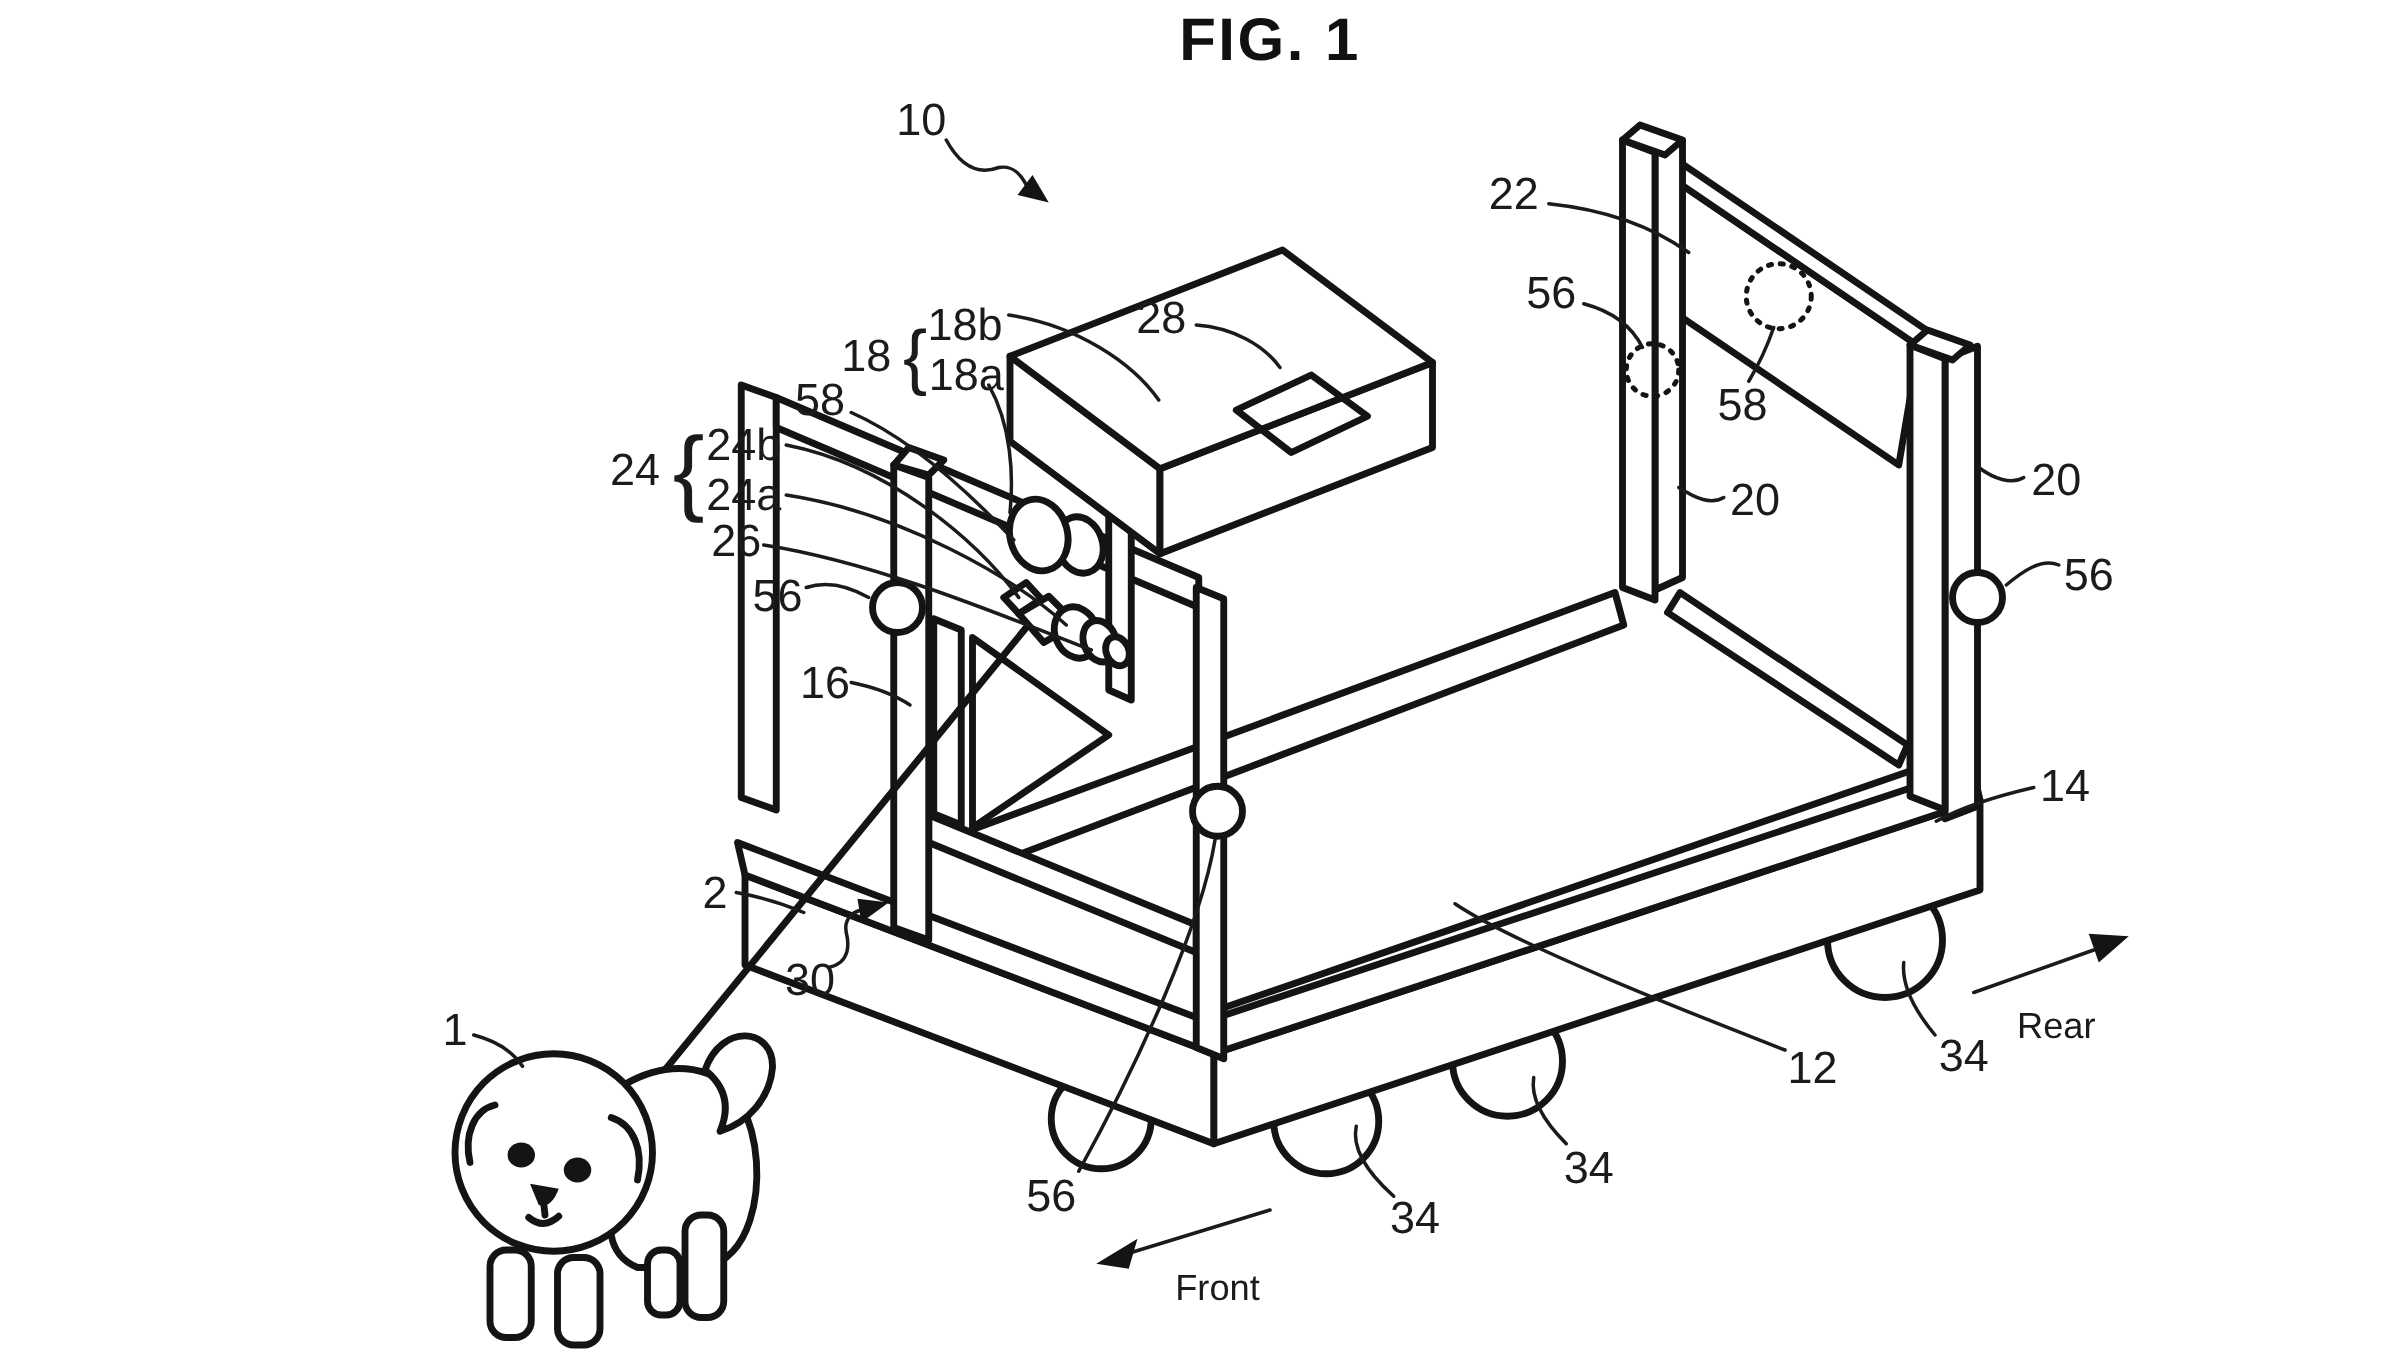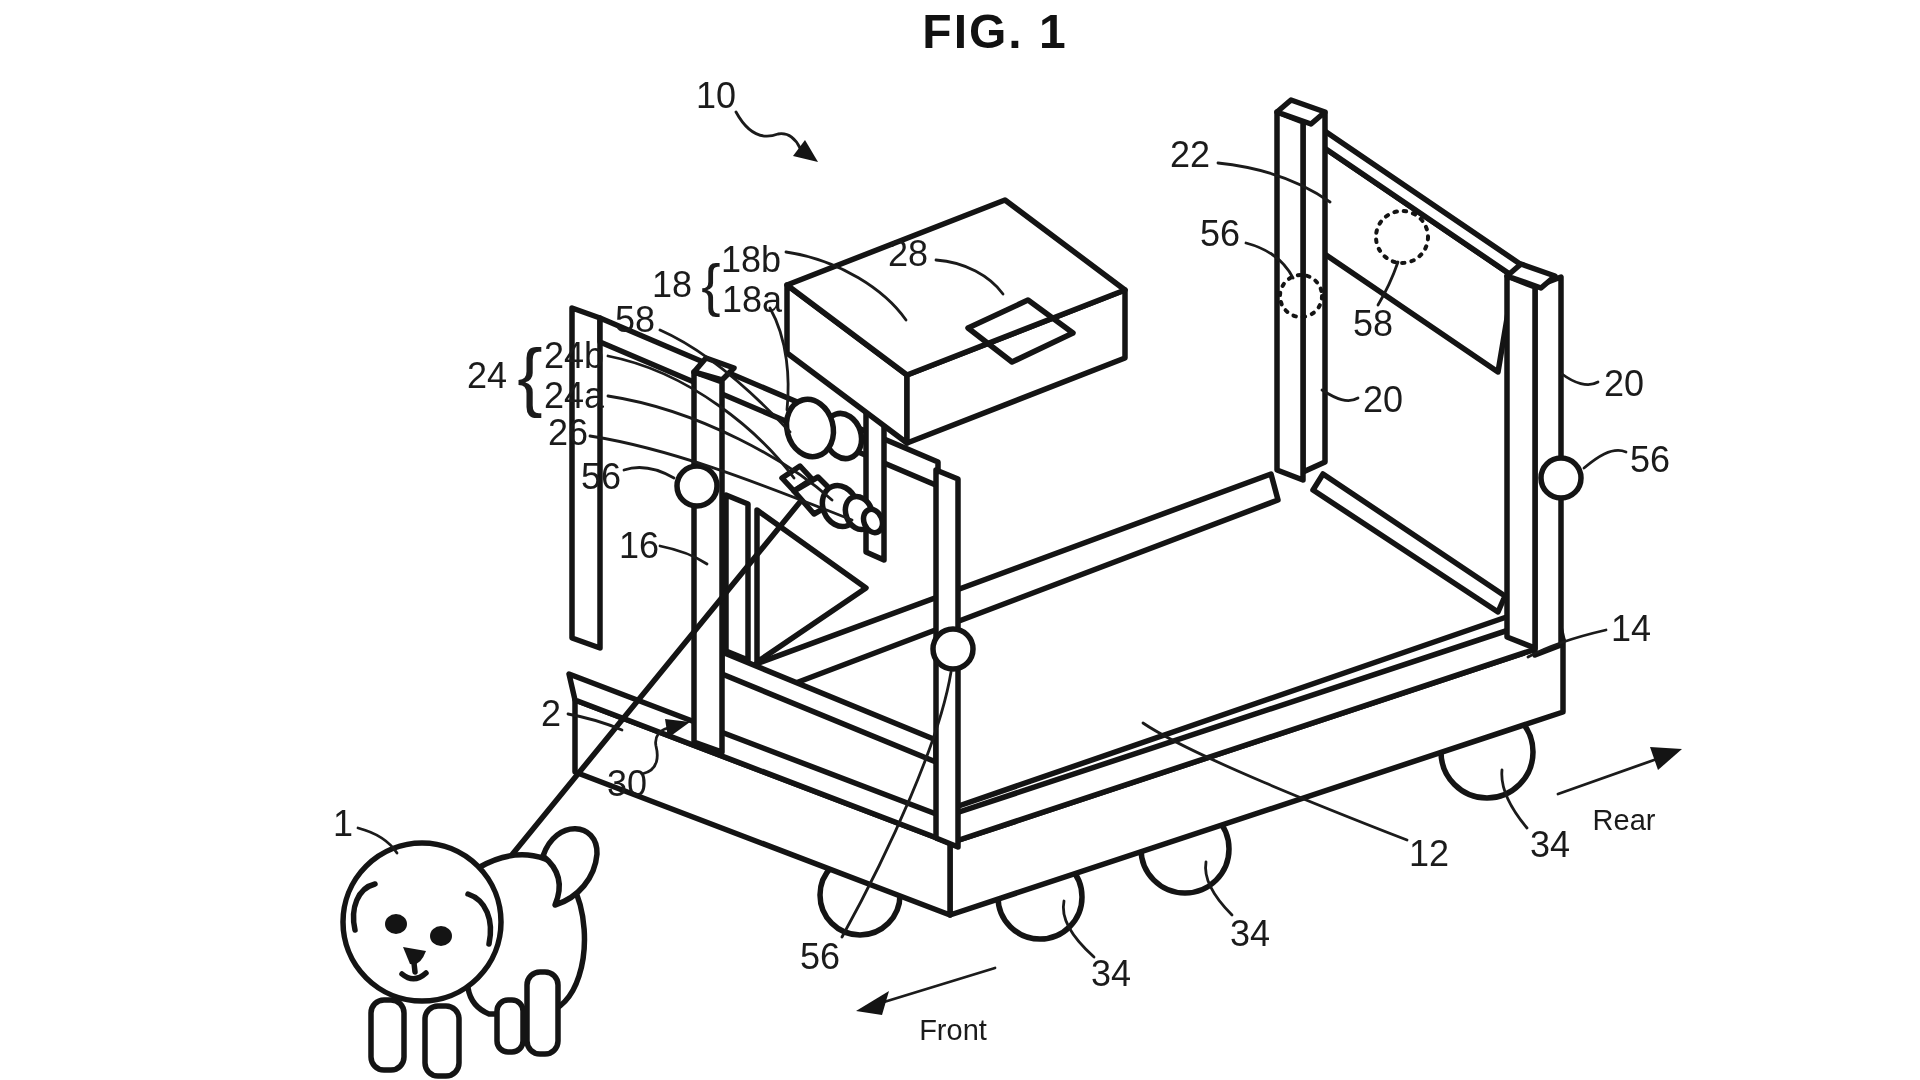--- a/index.html
+++ b/index.html
@@ -8,20 +8,21 @@
     background: #ffffff;
     width: 1920px;
     height: 1080px;
     overflow: hidden;
     font-family: "Liberation Sans", sans-serif;
   }
   #stage {
     width: 1680px;
     height: 1080px;
     position: relative;
+    padding-left: 21px;
   }
   svg { display: block; }
   .stroke {
     fill: none;
     stroke: #141414;
     stroke-width: 5.5;
     stroke-linecap: round;
     stroke-linejoin: round;
   }
   .wfill {

